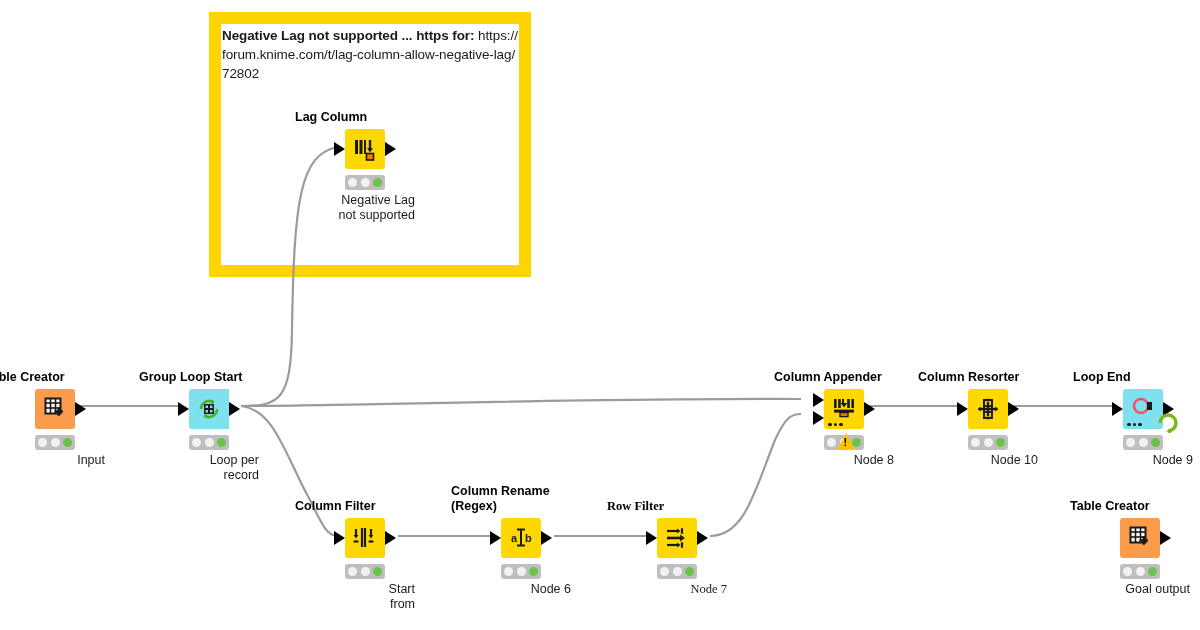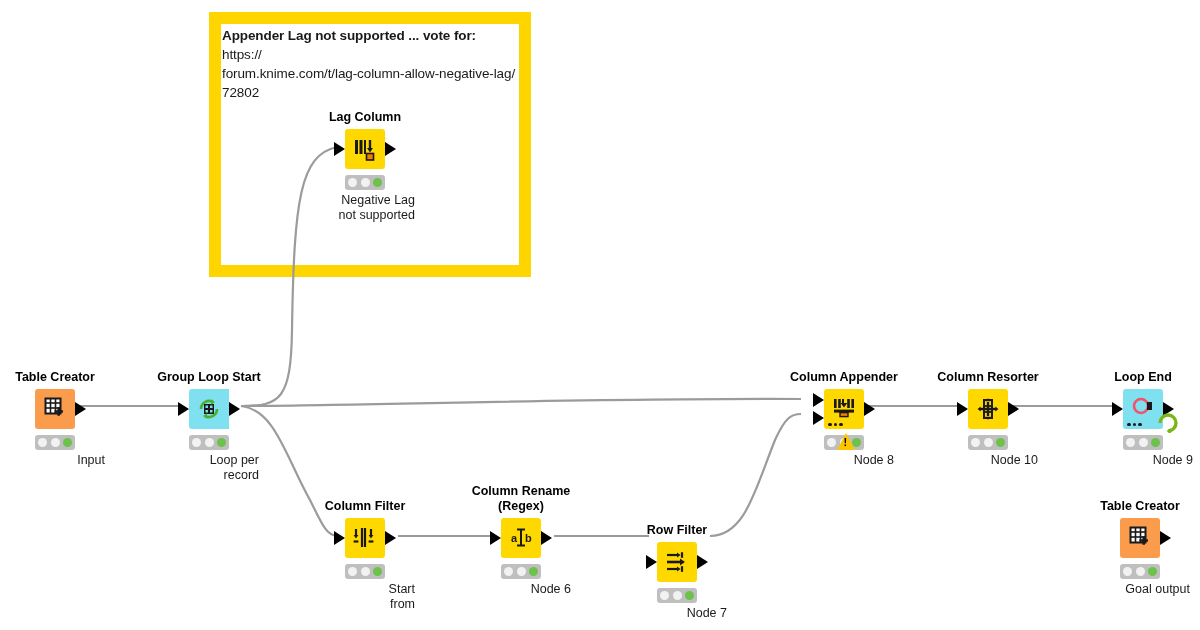--- a/index.html
+++ b/index.html
@@ -57,21 +57,20 @@
     position: absolute;
     width: 100px;
     z-index: 5;
   }
   .node-title {
     position: absolute;
     left: -20px;
     width: 140px;
     bottom: 100%;
     margin-bottom: 4px;
-    text-align: center;
     font-size: 12.5px;
     font-weight: bold;
     color: #000000;
     line-height: 15px;
     white-space: pre-line;
   }
   .node-body-wrap {
     position: relative;
     width: 100px;
     height: 40px;
@@ -185,21 +184,21 @@
   }
 </style>
 </head>
 <body>
 
 <div id="canvas">
 
   <div class="annotation" style="left:209px; top:12px; width:322px; height:265px;"></div>
 
   <div class="annotation-text" style="left:222px; top:26px; width:296px;">
-    <b>Appender Lag not supported ... vote for:</b>
+    <b>Negative Lag not supported ... https for:</b>
     <span class="annotation-url">https://</span><br>
     <span class="annotation-url">forum.knime.com/t/lag-column-allow-negative-lag/</span><br>
     <span class="annotation-url">72802</span>
   </div>
 
   <svg id="edges" viewBox="0 0 1200 630" xmlns="http://www.w3.org/2000/svg">
     <g fill="none" stroke="#9B9B9B" stroke-width="2.2">
 
       <path d="M 76 406 L 178 406"></path>
 
@@ -351,21 +350,21 @@
       <div class="port out"></div>
     </div>
     <div class="node-status">
       <span class="bulb"></span>
       <span class="bulb"></span>
       <span class="bulb green"></span>
     </div>
     <div class="node-sublabel">Node 6</div>
   </div>
 
-  <div class="node" style="left:627px; top:542px;">
+  <div class="node" style="left:627px; top:518px;font-family:Liberation Serif, serif;">
     <div class="node-title">Row Filter</div>
     <div class="node-body-wrap">
       <div class="node-body yellow">
         <div class="node-icon">
           <svg width="26" height="26" viewBox="0 0 26 26">
             <line x1="3" y1="6" x2="14" y2="6" stroke="#1a1a1a" stroke-width="2.2"></line>
             <path d="M 13 3.4 l 3.6 2.6 l -3.6 2.6 z" fill="#1a1a1a"></path>
             <line x1="18" y1="3.2" x2="18" y2="8.8" stroke="#1a1a1a" stroke-width="2.2"></line>
             <line x1="3" y1="13" x2="17" y2="13" stroke="#1a1a1a" stroke-width="2.6"></line>
             <path d="M 16 9.4 l 5 3.6 l -5 3.6 z" fill="#1a1a1a"></path>

